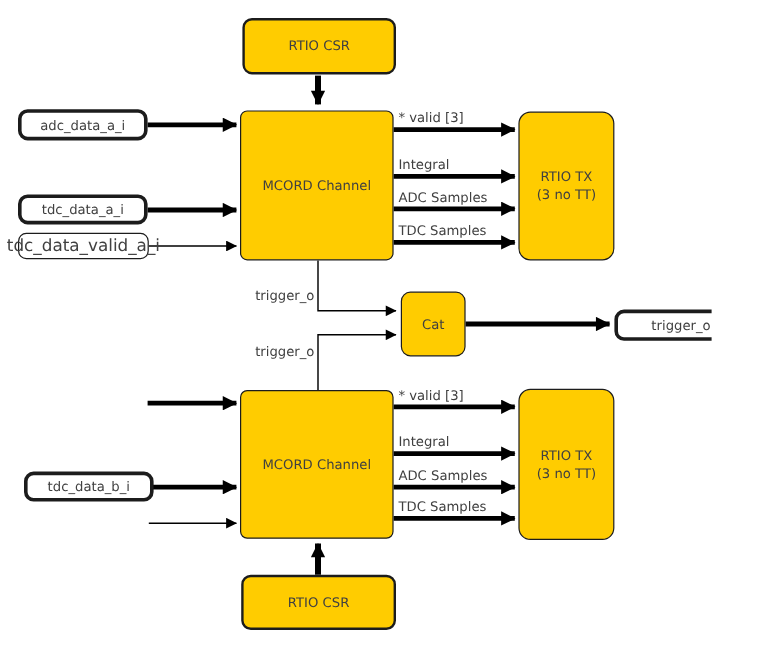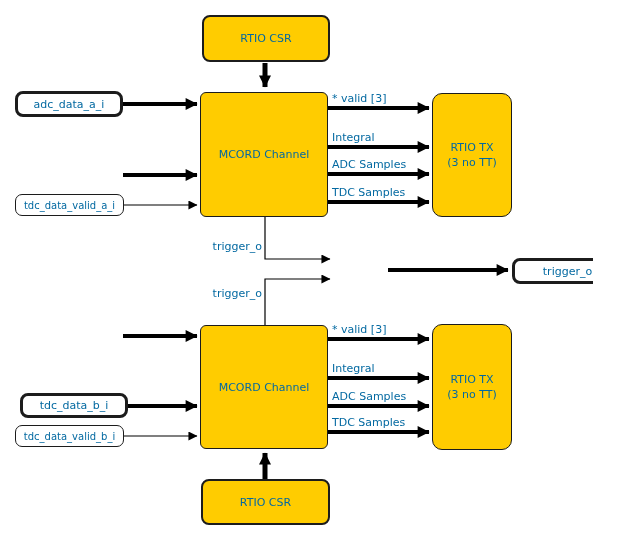--- a/index.html
+++ b/index.html
@@ -8,21 +8,21 @@
     --border-color: #1c1c1c;
     --bg: #ffffff;
   }
   html, body { margin: 0; padding: 0; background: var(--bg); }
   .canvas {
     position: relative;
     width: 593px;
     height: 541px;
     background: var(--bg);
     font-family: "DejaVu Sans", "Liberation Sans", sans-serif;
-    color: #0369a1;
+    color: #404040;
     overflow: hidden;
   }
   .edges { position: absolute; left: 0; top: 0; }
   .edges line, .edges path.wire { stroke: var(--edge-color); fill: none; }
   .node {
     position: absolute;
     box-sizing: border-box;
     background: var(--node-fill);
     border: 1.5px solid var(--border-color);
     display: flex;
@@ -37,21 +37,21 @@
   .io { background: #ffffff; }
   .elabel {
     position: absolute;
     font-size: 11px;
     line-height: 14px;
     height: 14px;
     text-align: left;
     white-space: nowrap;
   }
   .elabel.right { text-align: right; }
-  .small-font { font-size: 10px; text-align: center; }
+  .small-font { font-size: 14px; text-align: center; }
 </style>
 </head>
 <body>
 
 <div class="canvas">
 
   <svg class="edges" width="637" height="541" viewBox="0 0 637 541">
     <defs>
       <marker id="ah" viewBox="0 0 10 10" refX="9.5" refY="5" markerWidth="15" markerHeight="12" orient="auto" markerUnits="userSpaceOnUse">
         <path d="M0,0 L10,5 L0,10 z" fill="#000"></path>
@@ -90,20 +90,23 @@
 
   <div class="node" style="left:200px;top:92px;width:128px;height:125px;border-radius:6px">
     <span>MCORD Channel</span>
   </div>
 
   <div class="node" style="left:432px;top:93px;width:80px;height:124px;border-radius:10px">
     <span>RTIO TX</span>
     <span>(3 no TT)</span>
   </div>
 
+  <div class="node" style="left:334px;top:243px;width:54px;height:54px;border-radius:8px">
+    <span>Cat</span>
+  </div>
 
   <div class="node io" style="left:512px;top:258px;width:111px;height:26px;border-width:3px;border-radius:8px">
     <span>trigger_o</span>
   </div>
 
   <div class="node" style="left:200px;top:325px;width:128px;height:124px;border-radius:6px">
     <span>MCORD Channel</span>
   </div>
 
   <div class="node" style="left:432px;top:324px;width:80px;height:126px;border-radius:10px">
@@ -111,28 +114,28 @@
     <span>(3 no TT)</span>
   </div>
 
   <div class="node" style="left:201px;top:479px;width:129px;height:46px;border-width:2px;border-radius:8px">
     <span>RTIO CSR</span>
   </div>
 
   <div class="node io" style="left:15px;top:91px;width:108px;height:26px;border-width:3px;border-radius:8px">
     <span>adc_data_a_i</span>
   </div>
+  <div class="node io" style="left:15px;top:162px;width:108px;height:25px;border-width:3px;border-radius:8px">
+    <span>tdc_data_a_i</span>
+  </div>
   <div class="node io small-font" style="left:15px;top:194px;width:109px;height:22px;border-width:1px;border-radius:7px">
     <span>tdc_data_valid_a_i</span>
   </div>
   <div class="node io" style="left:20px;top:393px;width:108px;height:25px;border-width:3px;border-radius:8px">
     <span>tdc_data_b_i</span>
-  </div>
-  <div class="node io small-font" style="left:15px;top:425px;width:109px;height:22px;border-width:1px;border-radius:7px">
-    <span>tdc_data_valid_b_i</span>
   </div>
 
   <div class="elabel" style="left:332px;top:92px;width:98px">* valid [3]</div>
   <div class="elabel" style="left:332px;top:131px;width:98px">Integral</div>
   <div class="elabel" style="left:332px;top:158px;width:98px">ADC Samples</div>
   <div class="elabel" style="left:332px;top:186px;width:98px">TDC Samples</div>
 
   <div class="elabel right" style="left:180px;top:240px;width:82px">trigger_o</div>
   <div class="elabel right" style="left:180px;top:287px;width:82px">trigger_o</div>
 

